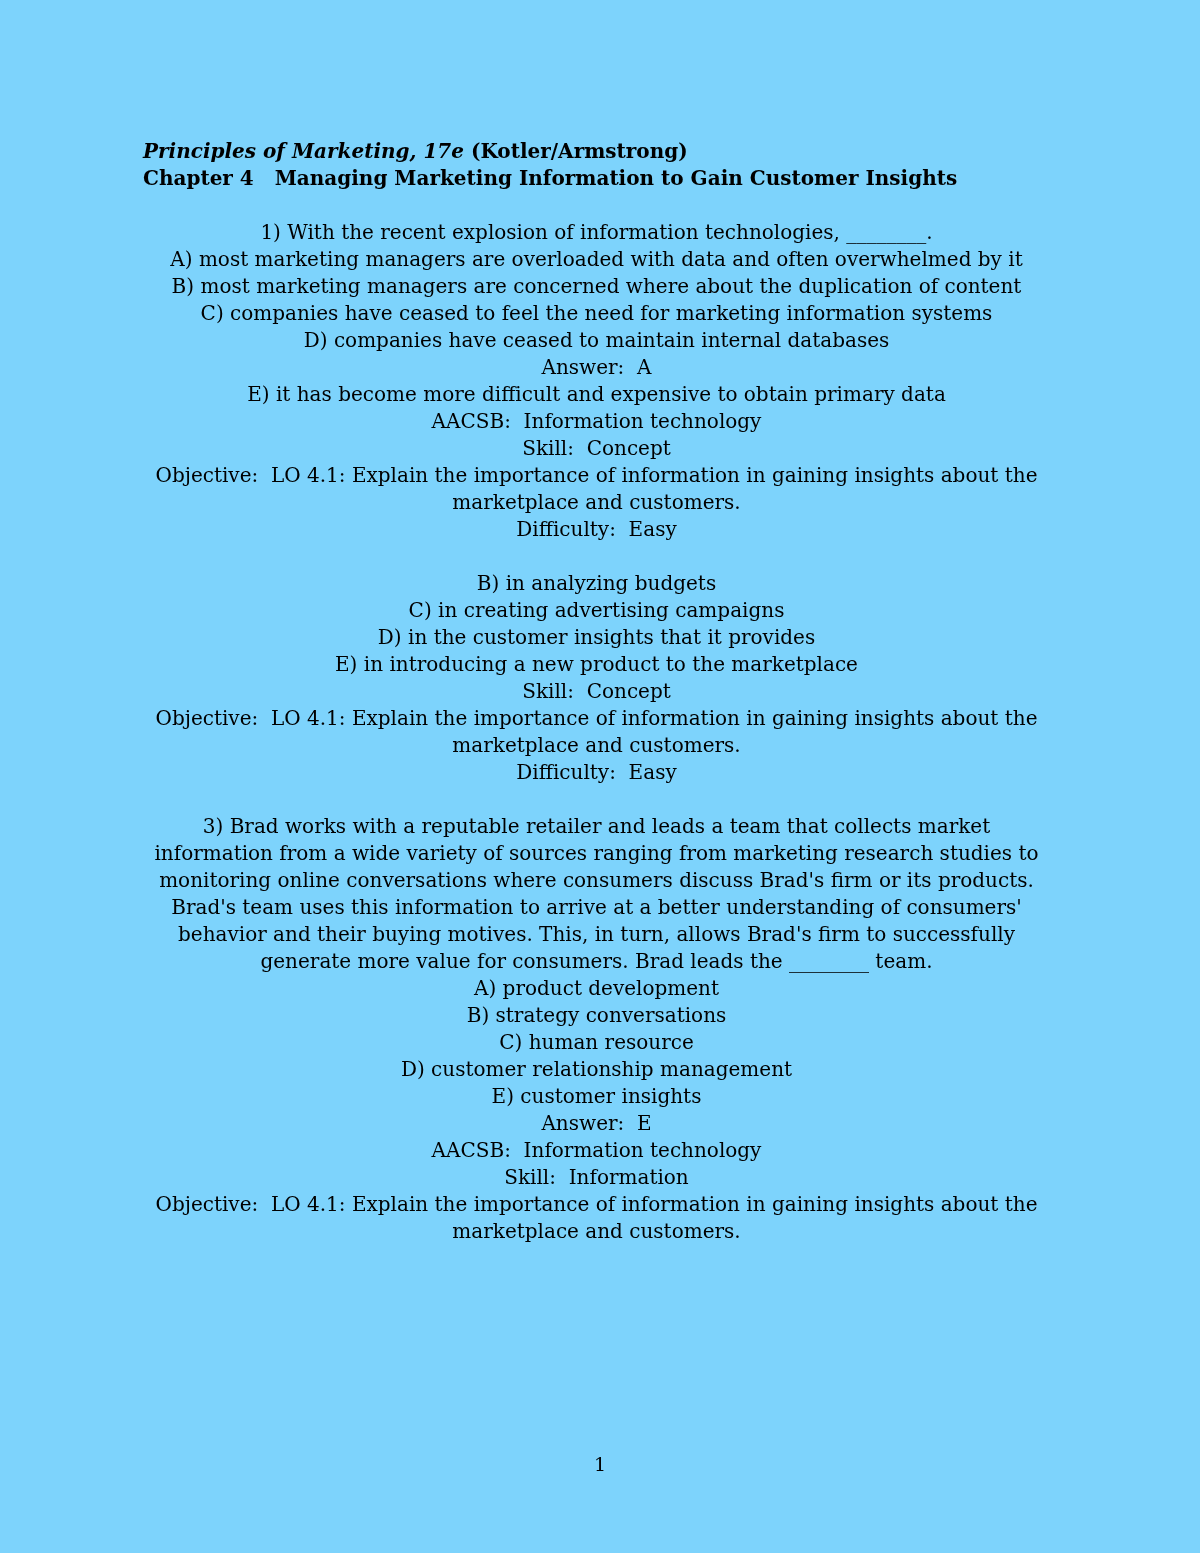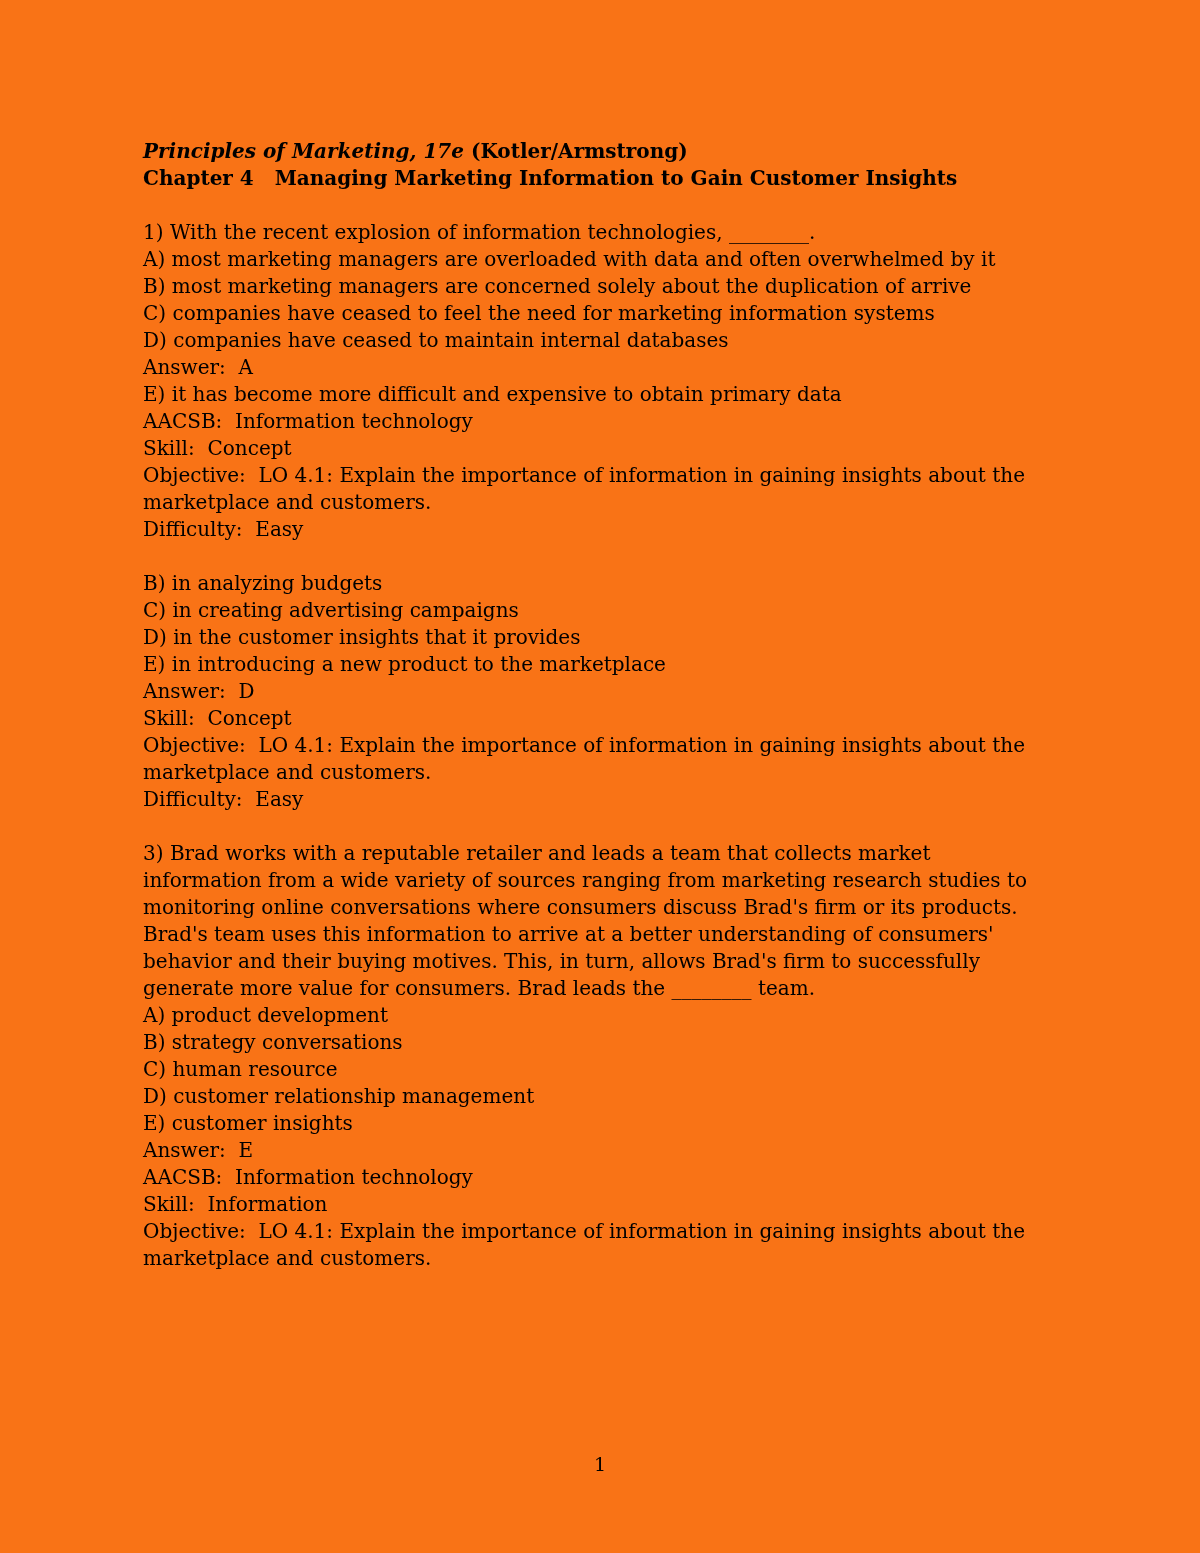--- a/index.html
+++ b/index.html
@@ -5,37 +5,37 @@
   html, body {
     margin: 0;
     padding: 0;
     background: #ffffff;
   }
   .page {
     position: relative;
     width: 1200px;
     height: 1553px;
     margin: 0 auto;
-    background: #f97316;
+    background: #7dd3fc;
     box-sizing: border-box;
     padding: 138px 150px 0 143px;
     font-family: "DejaVu Serif", "Liberation Serif", serif;
     color: #000000;
     overflow: hidden;
   }
   p {
     margin: 0;
     font-size: 20px;
     line-height: 27px;
     white-space: pre-wrap;
     color: #000000;
   }
   .bold { font-weight: bold; }
   .bold-italic { font-weight: bold; font-style: italic; }
-  .question { margin-top: 27px; }
+  .question { margin-top: 27px; text-align: center; }
   .header-block { margin: 0; }
   .page-number {
     position: absolute;
     left: 0;
     right: 0;
     bottom: 78px;
     text-align: center;
     font-size: 19px;
     line-height: 22px;
     font-family: "DejaVu Serif", "Liberation Serif", serif;
@@ -48,37 +48,36 @@
 <div class="page">
 
   <div class="header-block">
     <p><span class="bold-italic">Principles of Marketing, 17e</span><span class="bold"> (Kotler/Armstrong)</span></p>
     <p class="bold">Chapter 4   Managing Marketing Information to Gain Customer Insights</p>
   </div>
 
   <div class="question">
     <p>1) With the recent explosion of information technologies, ________.</p>
     <p>A) most marketing managers are overloaded with data and often overwhelmed by it</p>
-    <p>B) most marketing managers are concerned solely about the duplication of arrive</p>
+    <p>B) most marketing managers are concerned where about the duplication of content</p>
     <p>C) companies have ceased to feel the need for marketing information systems</p>
     <p>D) companies have ceased to maintain internal databases</p>
     <p>Answer:  A</p>
     <p>E) it has become more difficult and expensive to obtain primary data</p>
     <p>AACSB:  Information technology</p>
     <p>Skill:  Concept</p>
     <p>Objective:  LO 4.1: Explain the importance of information in gaining insights about the marketplace and customers.</p>
     <p>Difficulty:  Easy</p>
   </div>
 
   <div class="question">
     <p>B) in analyzing budgets</p>
     <p>C) in creating advertising campaigns</p>
     <p>D) in the customer insights that it provides</p>
     <p>E) in introducing a new product to the marketplace</p>
-    <p>Answer:  D</p>
     <p>Skill:  Concept</p>
     <p>Objective:  LO 4.1: Explain the importance of information in gaining insights about the marketplace and customers.</p>
     <p>Difficulty:  Easy</p>
   </div>
 
   <div class="question">
     <p>3) Brad works with a reputable retailer and leads a team that collects market information from a wide variety of sources ranging from marketing research studies to monitoring online conversations where consumers discuss Brad's firm or its products. Brad's team uses this information to arrive at a better understanding of consumers' behavior and their buying motives. This, in turn, allows Brad's firm to successfully generate more value for consumers. Brad leads the ________ team.</p>
     <p>A) product development</p>
     <p>B) strategy conversations</p>
     <p>C) human resource</p>

